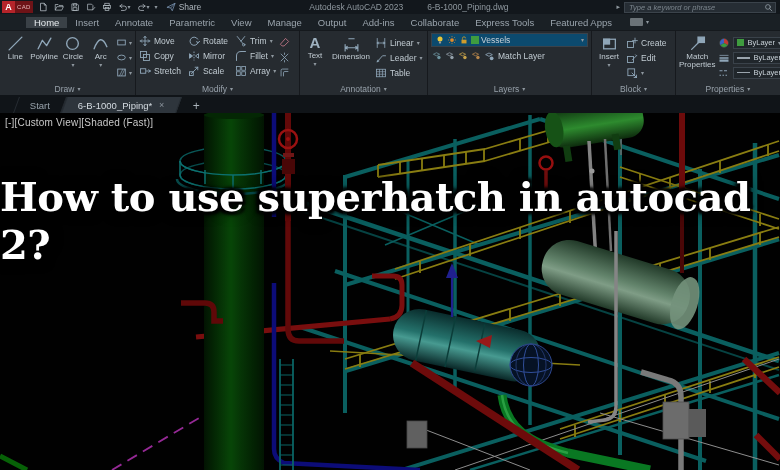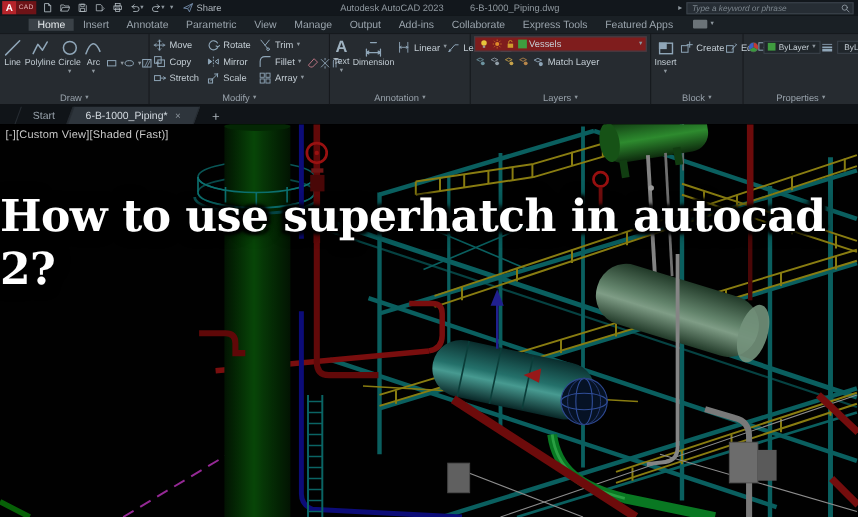--- a/index.html
+++ b/index.html
@@ -41,26 +41,26 @@
   .ribbon { height:65px; background:#262b30; border-top:1px solid #15191d; display:flex; }
   .panel { border-right:1px solid #16191d; display:flex; flex-direction:column; flex:0 0 auto; }
   .pbody { flex:1; display:flex; padding:2px 3px 0; gap:3px; min-height:0; }
   .plabel { height:13px; font-size:8.5px; color:#98a2ab; display:flex; align-items:center;
             justify-content:center; gap:3px; }
   .bigbtn { width:27px; display:flex; flex-direction:column; align-items:center; gap:1px;
             font-size:8px; color:#c2ccd3; text-align:center; line-height:1.05; padding-top:2px;}
   .bigbtn svg { width:17px; height:17px; color:#8fa6b8; flex:0 0 auto;}
   .rowbtn { display:flex; align-items:center; gap:3px; font-size:8.5px; color:#c2ccd3; height:15px; white-space:nowrap;}
   .rowbtn svg { width:12px; height:12px; color:#8fa6b8; flex:0 0 auto;}
-  .minicol { display:flex; justify-content:space-around; padding:2px 0; }
+  .minicol { display:flex; flex-direction:column; justify-content:space-around; padding:2px 0; }
   .minibtn { display:flex; align-items:center; gap:2px; }
   .minibtn svg { width:11px; height:11px; color:#8fa6b8; }
   .modgrid { display:grid; grid-template-columns:auto auto auto; column-gap:7px; align-content:start; }
   .layercol { display:flex; flex-direction:column; gap:1px; flex:1; min-width:0;}
-  .layerdd { height:14px; background:#7f1d1d; border:1px solid #3a424a; display:flex;
+  .layerdd { height:14px; background:#0c4a6e; border:1px solid #3a424a; display:flex;
              align-items:center; gap:2px; padding:4px 3px; font-size:8.5px; color:#c8d1d8; }
   .layerdd svg { width:10px; height:10px; flex:0 0 auto;}
   .layerdd .grow { flex:1; }
   .swatch { width:8px; height:8px; background:#3f9c3f; flex:0 0 auto;}
   .ltrow { display:flex; align-items:center; gap:2px; height:15px; }
   .ltrow svg.lt { width:11px; height:11px; }
   .proprow { display:flex; align-items:center; gap:3px; height:15px; }
   .proprow > svg { width:12px; height:12px; color:#8fa6b8; flex:0 0 auto;}
   .propfield { flex:1; height:12px; background:#20262b; border:1px solid #3a424a; display:flex;
                align-items:center; font-size:7.5px; color:#c8d1d8; padding:0 3px; gap:3px; min-width:0;}
@@ -606,20 +606,26 @@
         </div>
       </div>
       <div class="plabel">
           <span>Block</span>
           <span class="caret">▾</span>
         </div>
     </div>
 
     <div class="panel" style="width:104px;border-right:none">
       <div class="pbody">
+        <div class="bigbtn" style="width:38px">
+            <svg>
+              <use href="#i-matchprops"></use>
+            </svg>
+            <span>Match Properties</span>
+          </div>
         <div class="minicol" style="flex:1">
           <div class="proprow">
             <svg>
                 <use href="#i-wheel"></use>
               </svg>
             <div class="propfield">
               <span class="swatch" style="width:7px;height:7px"></span>
               <span style="flex:1">ByLayer</span>
               <span class="caret">▾</span>
             </div>

